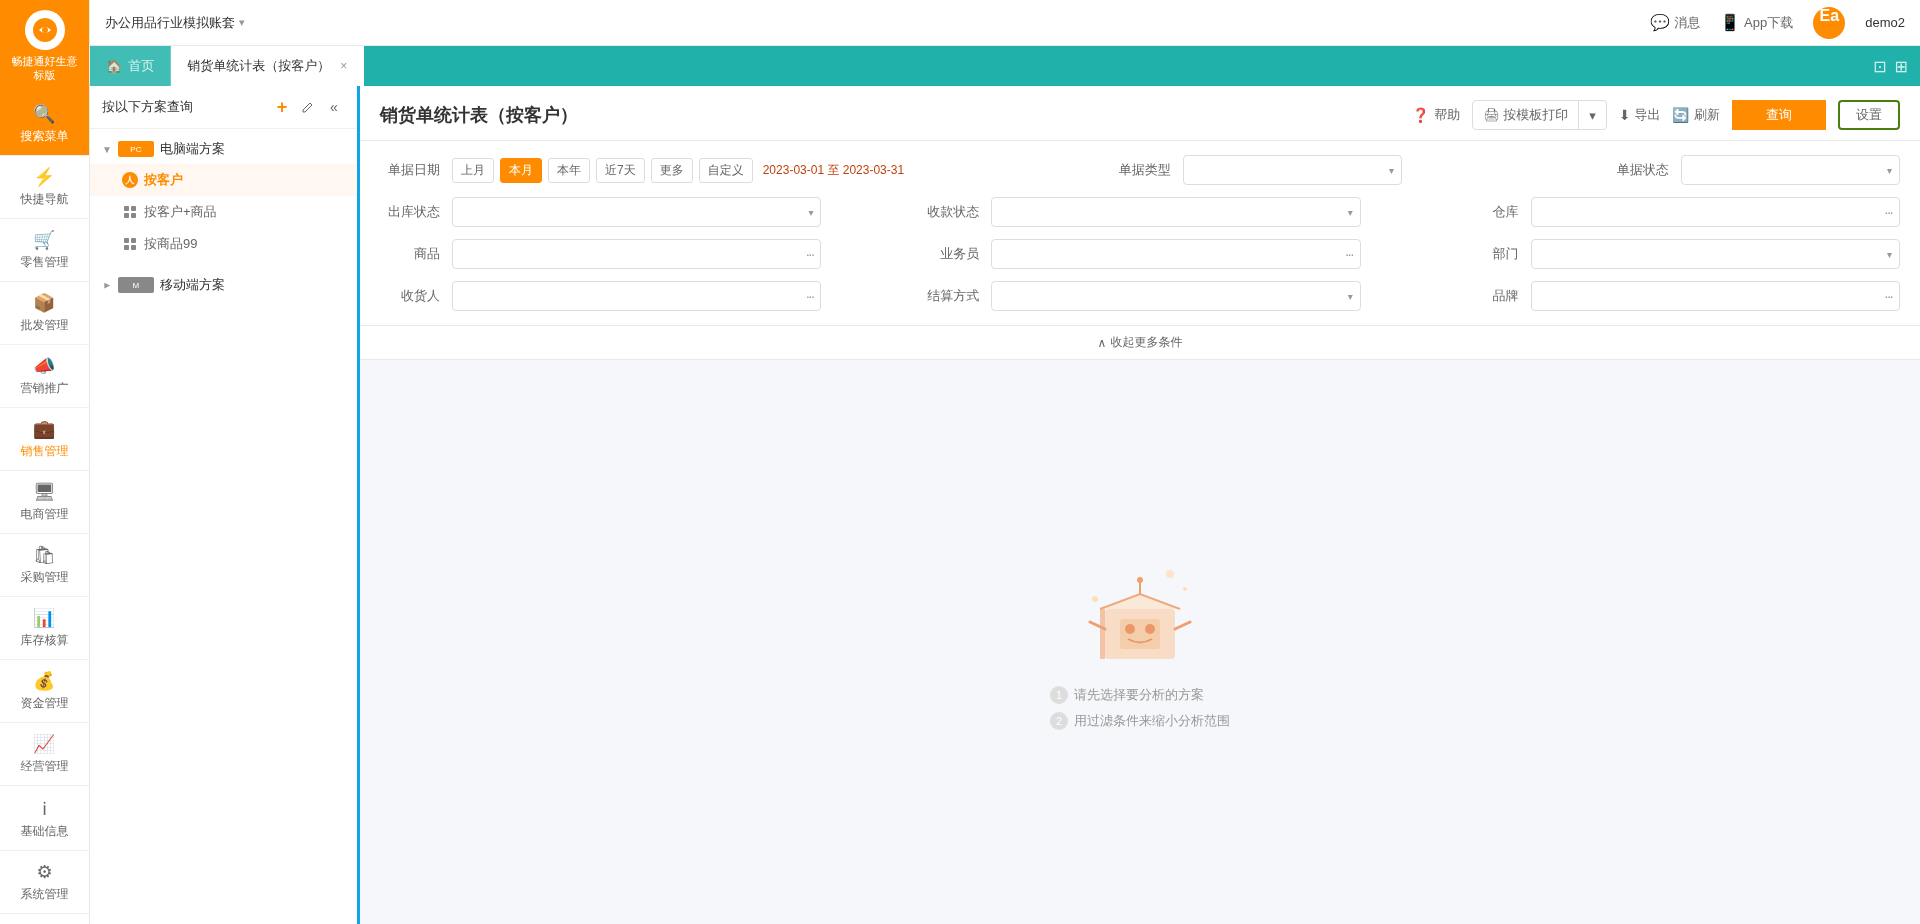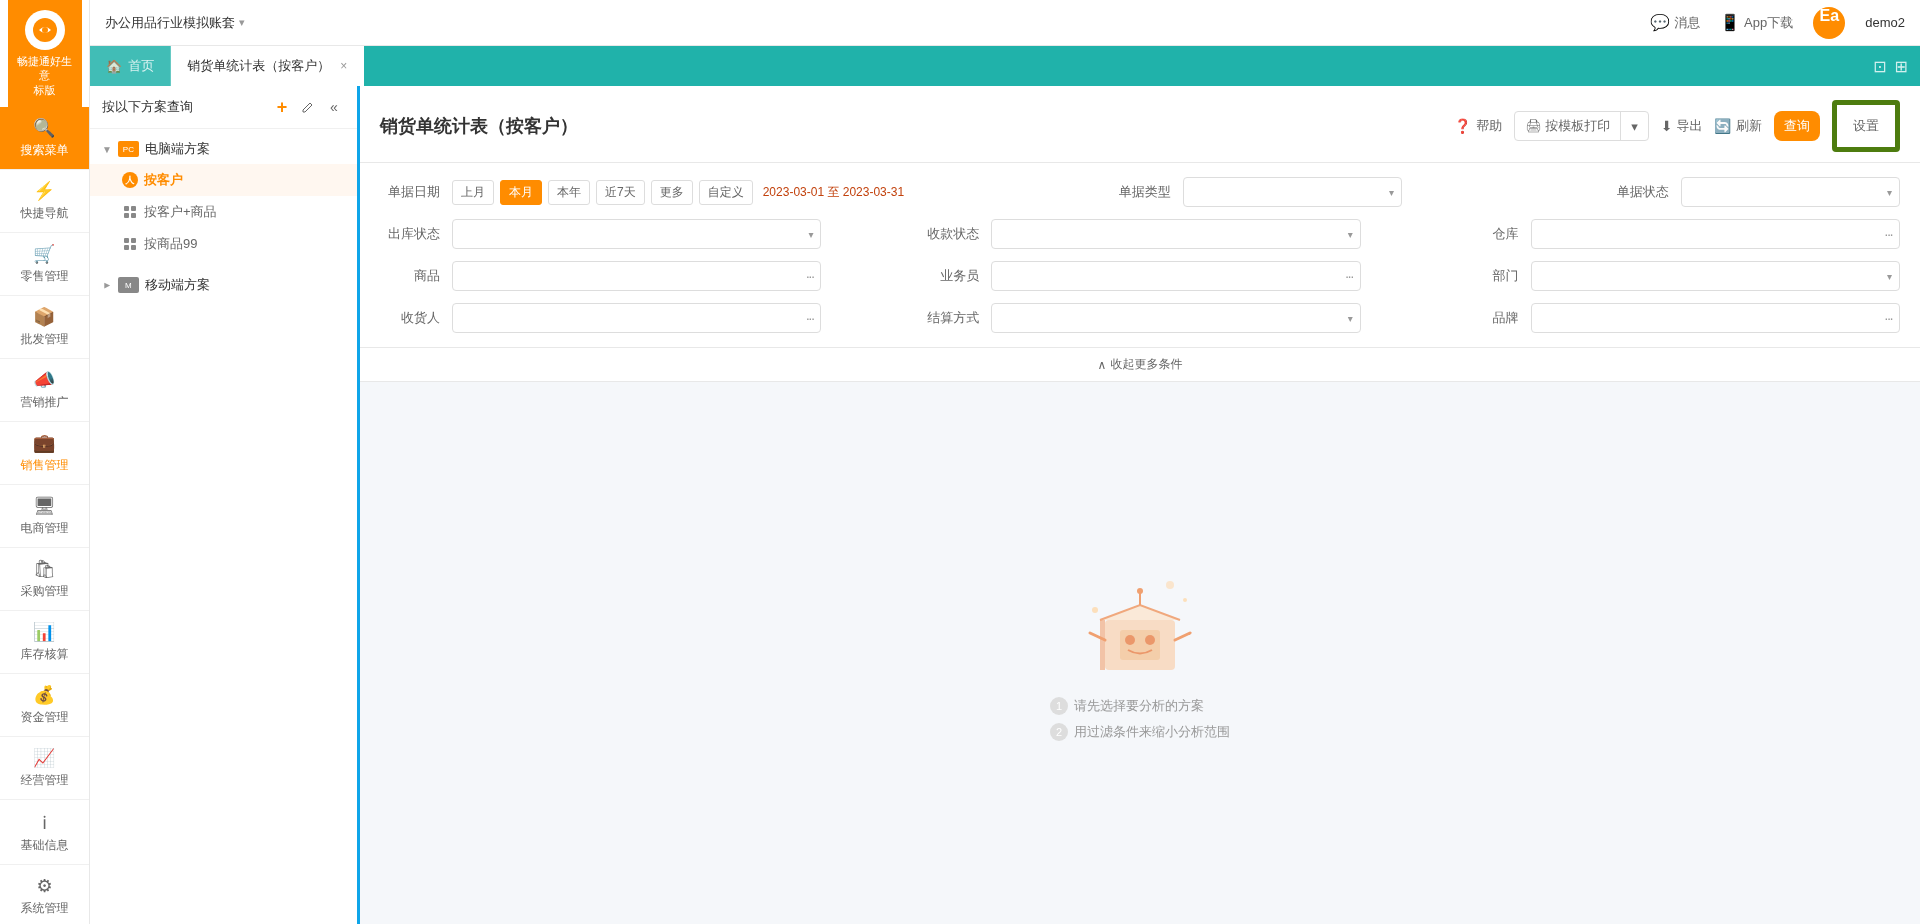--- a/index.html
+++ b/index.html
@@ -11,21 +11,21 @@
       background: #fff;
       display: flex;
       flex-direction: column;
       align-items: center;
       border-right: 1px solid #e8e8e8;
       height: 100%;
       overflow-y: auto;
       flex-shrink: 0;
     }
     .sidebar-logo {
-      width: 74px;
+      width: 90px;
       background: #ff8c00;
       display: flex;
       flex-direction: column;
       align-items: center;
       justify-content: center;
       padding: 10px 5px;
       color: #fff;
       font-size: 11px;
       cursor: pointer;
     }
@@ -201,21 +201,21 @@
       display: flex;
       align-items: center;
       padding: 6px 12px;
       cursor: pointer;
       font-size: 13px;
       color: #333;
       gap: 6px;
     }
     .tree-arrow { font-size: 10px; color: #999; }
     .tree-icon-sq {
-      width: 21px;
+      width: 36px;
       height: 16px;
       background: #ff8c00;
       border-radius: 2px;
       display: flex;
       align-items: center;
       justify-content: center;
       color: #fff;
       font-size: 9px;
     }
     .tree-child {
@@ -403,33 +403,33 @@
     }
     .collapse-btn {
       display: flex;
       align-items: center;
       gap: 4px;
       font-size: 12px;
       color: #666;
       cursor: pointer;
     }
     .btn-query {
-      padding: 6px 10px;
+      padding: 6px 34px;
       background: #ff8c00;
       color: #fff;
       border: none;
-      border-radius: 8px;
+      border-radius: 0;
       font-size: 13px;
       cursor: pointer;
     }
     .btn-settings {
-      padding: 12px 16px;
-      background: #fff;
-      color: #666;
-      border: 5px solid #4d7c0f;
+      padding: 4px 16px;
+      background: #fff;
+      color: #666;
+      border: 2px solid #4d7c0f;
       border-radius: 4px;
       font-size: 13px;
       cursor: pointer;
     }
 
     
     .empty-state {
       flex: 1;
       display: flex;
       flex-direction: column;

